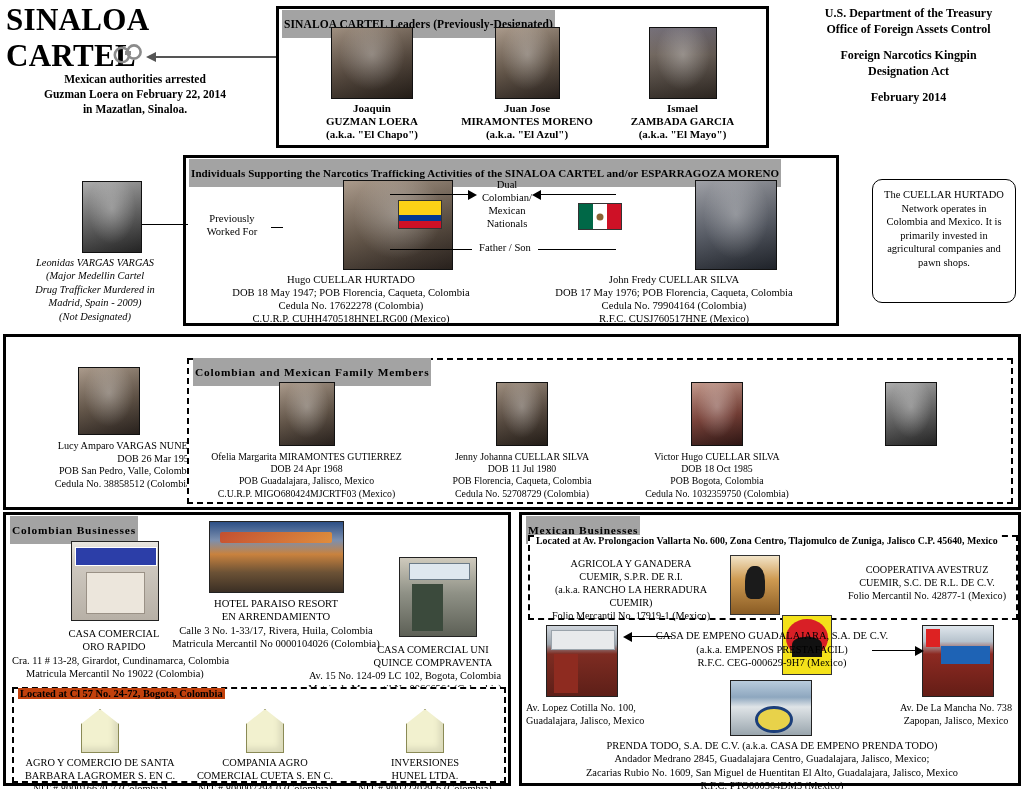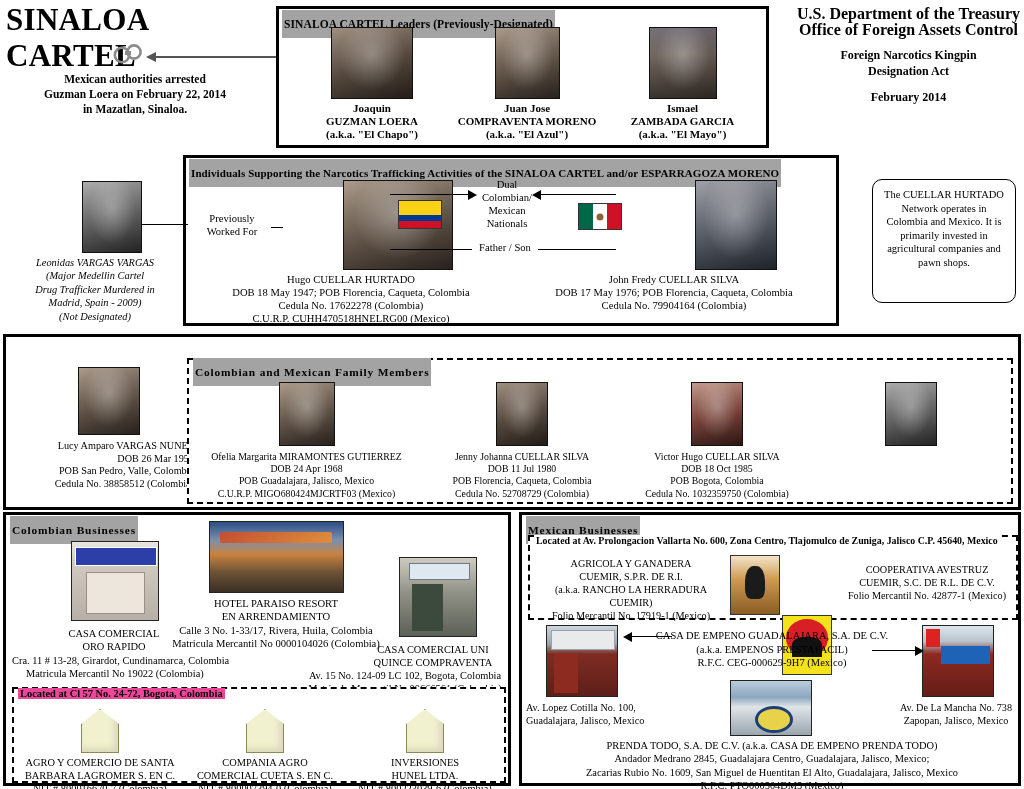--- a/index.html
+++ b/index.html
@@ -145,21 +145,21 @@
 
 <div class="abs ctr b" style="left:30px;top:72px;width:210px;font-size:11.5px;line-height:15px;">
   <div>Mexican authorities arrested</div>
   <div>Guzman Loera on February 22, 2014</div>
   <div>in Mazatlan, Sinaloa.</div>
 </div>
 
 <div class="abs hline-g" style="left:155px;top:56px;width:140px;"></div>
 <div class="abs arrow-lg" style="left:146px;top:52px;"></div>
 
-<div class="abs ctr b" style="left:796px;top:6px;width:225px;font-size:16px;line-height:15.5px;">
+<div class="abs ctr b" style="left:796px;top:6px;width:225px;font-size:12px;line-height:15.5px;">
   <div>U.S. Department of the Treasury</div>
   <div>Office of Foreign Assets Control</div>
 </div>
 <div class="abs ctr b" style="left:796px;top:48px;width:225px;font-size:12px;line-height:15.5px;">
   <div>Foreign Narcotics Kingpin</div>
   <div>Designation Act</div>
 </div>
 <div class="abs ctr b" style="left:796px;top:90px;width:225px;font-size:12px;">February 2014</div>
 
 <div class="abs frame" style="left:276px;top:6px;width:493px;height:142px;">
@@ -168,21 +168,21 @@
   <div class="abs" style="left:18px;top:18px;width:150px;">
     <div class="photo ph-face" style="width:82px;height:72px;"></div>
     <div class="cap-b" style="margin-top:3px;">Joaquin</div>
     <div class="cap-b">GUZMAN LOERA</div>
     <div class="cap-b">(a.k.a. "El Chapo")</div>
   </div>
 
   <div class="abs" style="left:170px;top:18px;width:156px;">
     <div class="photo ph-face2" style="width:65px;height:72px;"></div>
     <div class="cap-b" style="margin-top:3px;">Juan Jose</div>
-    <div class="cap-b">COMPRAVENTA MORENO</div>
+    <div class="cap-b">MIRAMONTES MORENO</div>
     <div class="cap-b">(a.k.a. "El Azul")</div>
   </div>
 
   <div class="abs" style="left:326px;top:18px;width:155px;">
     <div class="photo ph-cap" style="width:68px;height:72px;"></div>
     <div class="cap-b" style="margin-top:3px;">Ismael</div>
     <div class="cap-b">ZAMBADA GARCIA</div>
     <div class="cap-b">(a.k.a. "El Mayo")</div>
   </div>
 </div>
@@ -200,20 +200,21 @@
     <div>C.U.R.P. CUHH470518HNELRG00 (Mexico)</div>
   </div>
 
   <div class="abs" style="left:430px;top:22px;width:240px;">
     <div class="photo ph-blue" style="width:82px;height:90px;"></div>
   </div>
   <div class="abs cap" style="left:338px;top:115px;width:300px;font-size:10.6px;line-height:13px;">
     <div>John Fredy CUELLAR SILVA</div>
     <div>DOB 17 May 1976; POB Florencia, Caqueta, Colombia</div>
     <div>Cedula No. 79904164 (Colombia)</div>
+    <div>R.F.C. CUSJ760517HNE (Mexico)</div>
   </div>
 
   <div class="abs flag flag-co" style="left:212px;top:42px;width:44px;height:29px;">
       <div></div>
       <div></div>
       <div></div>
     </div>
   <div class="abs flag flag-mx" style="left:392px;top:45px;width:44px;height:27px;">
       <div></div>
       <div></div>
@@ -338,21 +339,21 @@
   <div class="abs ctr" style="left:352px;top:128px;width:150px;font-size:10.4px;line-height:13px;">
     <div>CASA COMERCIAL UNI</div>
     <div>QUINCE COMPRAVENTA</div>
   </div>
   <div class="abs ctr" style="left:292px;top:154px;width:214px;font-size:10.4px;line-height:13.4px;">
     <div>Av. 15 No. 124-09 LC 102, Bogota, Colombia</div>
     <div>Matricula Mercantil No 00666561 (Colombia)</div>
   </div>
 
   <div class="abs dashbox" style="left:6px;top:172px;width:494px;height:96px;">
-    <div class="abs b" style="left:4px;top:-1px;font-size:10.4px;background:#ec4899;padding:0 2px;">Located at Cl 57 No. 24-72, Bogota, Colombia</div>
+    <div class="abs b" style="left:4px;top:-1px;font-size:10.4px;background:#c2410c;padding:0 2px;">Located at Cl 57 No. 24-72, Bogota, Colombia</div>
 
     <div class="abs ctr" style="left:6px;top:20px;width:160px;">
       <div class="house"></div>
       <div style="font-size:10.4px;line-height:13.2px;margin-top:3px;">
         <div>AGRO Y COMERCIO DE SANTA</div>
         <div>BARBARA LAGROMER S. EN C.</div>
         <div>NIT # 800016670-7 (Colombia)</div>
       </div>
     </div>
 

